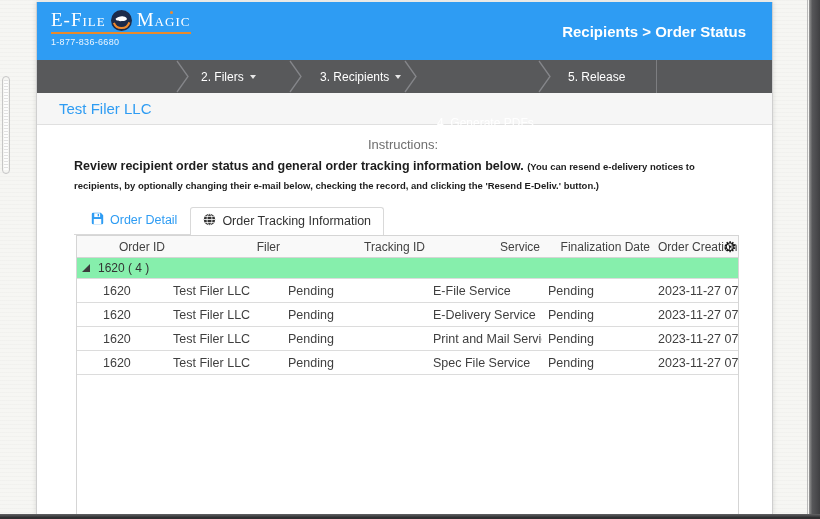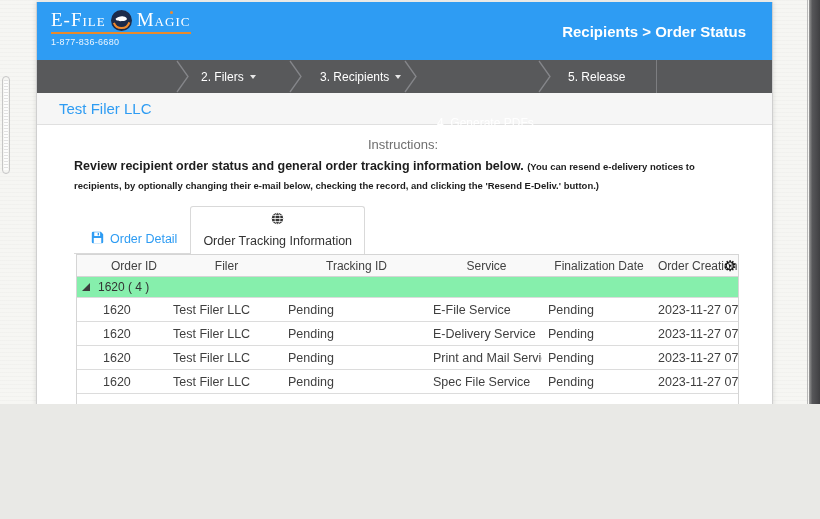--- a/index.html
+++ b/index.html
@@ -1,20 +1,20 @@
 <!DOCTYPE html>
 <html><head>
 <meta charset="utf-8">
 <style>
   * { margin:0; padding:0; box-sizing:border-box; }
   html,body { background:#e9e9e6; }
   body { font-family:"Liberation Sans", sans-serif; }
 
   .screen {
-    position:relative; width:820px; height:404px; overflow:hidden;
+    position:relative; width:820px; height:519px; overflow:hidden;
     background-color:#f6f6f3;
     background-image:repeating-linear-gradient(180deg, rgba(0,0,0,0.02) 0 1px, rgba(255,255,255,0) 1px 4px);
   }
 
   
   .left-scroll {
     position:absolute; left:2px; top:76px; width:8px; height:98px;
     background:#fdfdfd; border:1px solid #c6c6c6; border-radius:4px;
     background-image:repeating-linear-gradient(180deg,#e2e2e2 0 1px, transparent 1px 3px);
     background-clip:content-box; padding:3px 1px;
@@ -63,30 +63,30 @@
   .instructions-label { font-size:13px; color:#6e6e6e; margin-bottom:5px;text-align:center; }
   .instructions-text { font-size:12.5px; font-weight:700; color:#1d1d1d; line-height:1.55; }
   .instructions-note { font-size:9.5px; font-weight:700; color:#1d1d1d; }
 
   
   .tabs { margin:10px 0 0 37px; display:flex; align-items:flex-end; width:fit-content;
     border-bottom:1px solid #d9d9d9; padding-left:4px; font-size:12.5px; }
   .tab { display:flex; align-items:center; gap:6px; padding:5px 12px 6px; cursor:pointer;
     border:1px solid transparent; border-bottom:none; white-space:nowrap; }
   .tab.inactive { color:#2e9cf3; }
-  .tab.active { color:#333; background:#fff; border-color:#d9d9d9; border-radius:3px 3px 0 0; margin-bottom:-1px;flex-direction:column; }
+  .tab.active { color:#333; background:#fff; border-color:#d9d9d9; border-radius:3px 3px 0 0; margin-bottom:-1px; }
   .tab svg { flex:none; }
 
   
   .grid { position:relative; margin-left:39px; width:663px; flex:1;
     border:1px solid #d5d5d5; border-bottom:none; background:#fff; overflow:hidden; }
   table { width:100%; border-collapse:collapse; table-layout:fixed; font-size:12.5px; color:#3f3f3f; }
   col.c-indent{width:20px} col.c-orderid{width:70px} col.c-filer{width:115px}
   col.c-tracking{width:145px} col.c-service{width:115px} col.c-final{width:110px} col.c-created{width:88px}
-  thead th { height:22px; font-weight:400; font-size:12px; color:#424242; text-align:center;
+  thead th { height:22px; font-weight:400; font-size:12px; color:#424242; text-align:right;
     padding:2px 2px 2px 6px; white-space:nowrap; overflow:hidden; background:#f9f9f9;
     border-bottom:1px solid #d5d5d5; cursor:pointer; }
   tr.group-row td { height:21px; background:#86efac; padding-left:5px; font-size:12px; color:#333; }
   .group-toggle { display:inline-flex; align-items:center; gap:8px; cursor:pointer; }
   tr.data-row td { height:24px; padding:2px 2px 2px 6px; white-space:nowrap; overflow:hidden;
     border-top:1px solid #dcdcdc; background:#fff; }
   tr.data-row:last-child td { border-bottom:1px solid #dcdcdc; }
   .gear { position:absolute; top:2px; right:1px; font-size:15px; line-height:18px; color:#111;
     font-family:"DejaVu Sans", sans-serif; cursor:pointer; }
 </style>

